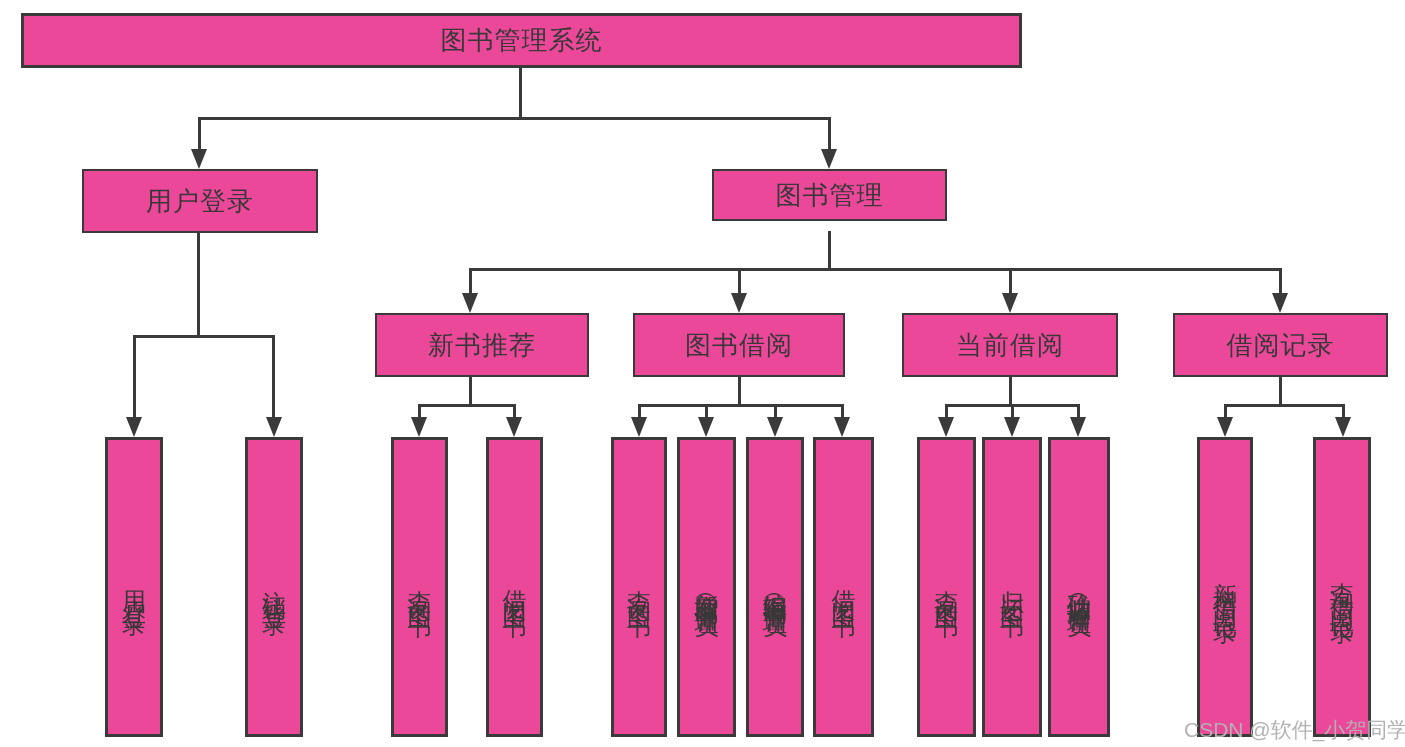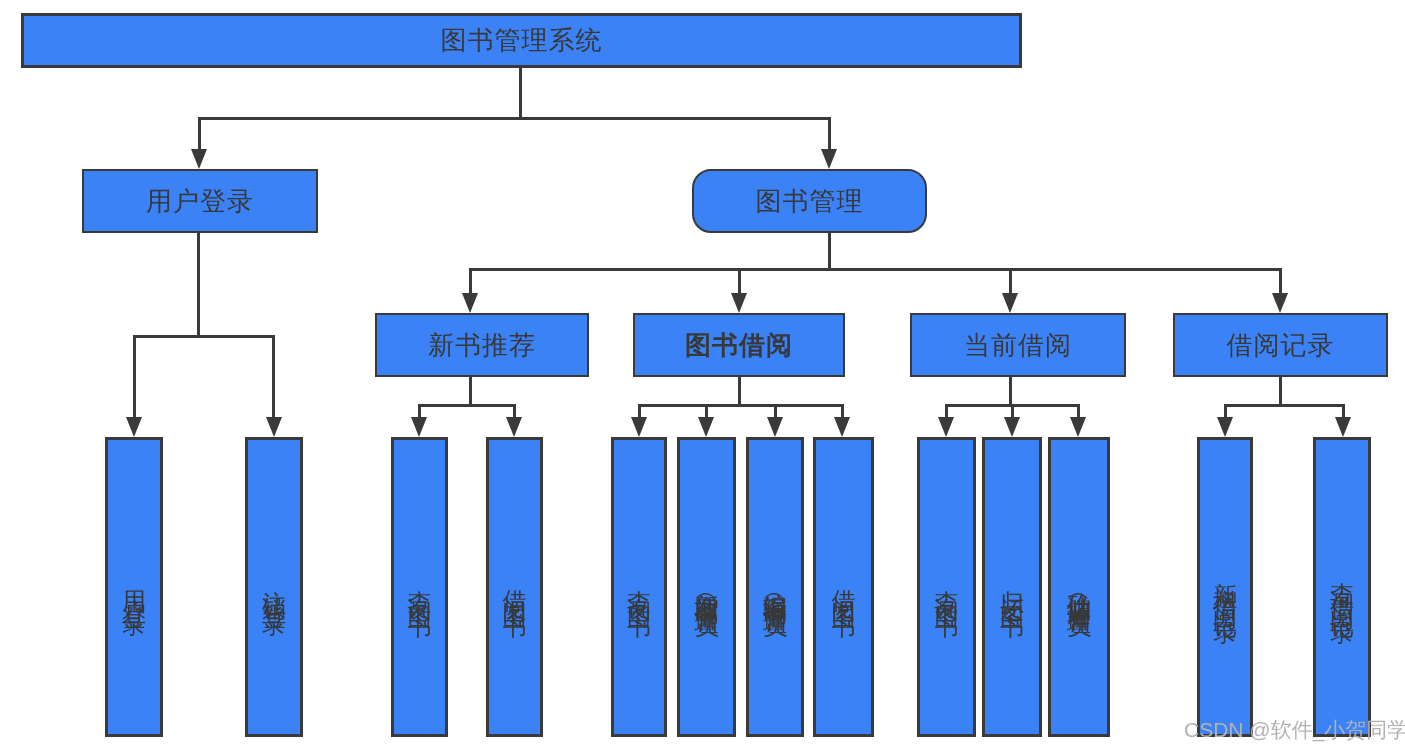--- a/index.html
+++ b/index.html
@@ -8,21 +8,21 @@
     --bg:#ffffff;
     --wm:#b2b2b2;
   }
   html,body{margin:0;padding:0;background:#fff;}
   .canvas{
     position:relative;width:1405px;height:747px;background:var(--bg);
     font-family:"Liberation Sans","DejaVu Sans",sans-serif;
     color:var(--text);overflow:hidden;
   }
   .box{
-    position:absolute;background:#3b82f6;border:2px solid var(--line);
+    position:absolute;background:#ec4899;border:2px solid var(--line);
     box-sizing:border-box;display:flex;align-items:center;justify-content:center;
     color:var(--text);
   }
   .root{border-width:3px;font-size:26px;letter-spacing:1px;}
   .lvl2,.lvl3{border-width:2px;font-size:26px;letter-spacing:1px;}
   .leaf{border-width:3px;font-size:24px;}
   .leaf .vtxt{
     writing-mode:vertical-rl;text-orientation:mixed;
     line-height:1;letter-spacing:8px;
   }
@@ -46,33 +46,33 @@
 <div class="canvas">
 
   <div class="box root" style="left:21px;top:13px;width:1001px;height:55px;">
     <span>图书管理系统</span>
   </div>
 
   <div class="box lvl2" style="left:82px;top:169px;width:236px;height:64px;">
     <span>用户登录</span>
   </div>
 
-  <div class="box lvl2" style="left:692px;top:169px;width:235px;height:64px;border-radius:19px;">
+  <div class="box lvl2" style="left:712px;top:169px;width:235px;height:52px;">
     <span>图书管理</span>
   </div>
 
   <div class="box lvl3" style="left:375px;top:313px;width:214px;height:64px;">
     <span>新书推荐</span>
   </div>
 
-  <div class="box lvl3" style="left:633px;top:313px;width:212px;height:64px;font-weight:bold;">
+  <div class="box lvl3" style="left:633px;top:313px;width:212px;height:64px;">
     <span>图书借阅</span>
   </div>
 
-  <div class="box lvl3" style="left:902px;top:313px;width:216px;height:64px;margin-left:8px;">
+  <div class="box lvl3" style="left:902px;top:313px;width:216px;height:64px;">
     <span>当前借阅</span>
   </div>
 
   <div class="box lvl3" style="left:1173px;top:313px;width:215px;height:64px;">
     <span>借阅记录</span>
   </div>
 
   <div class="box leaf" style="left:105px;top:437px;width:58px;height:300px;">
     <span class="vtxt">用户登录</span>
   </div>

